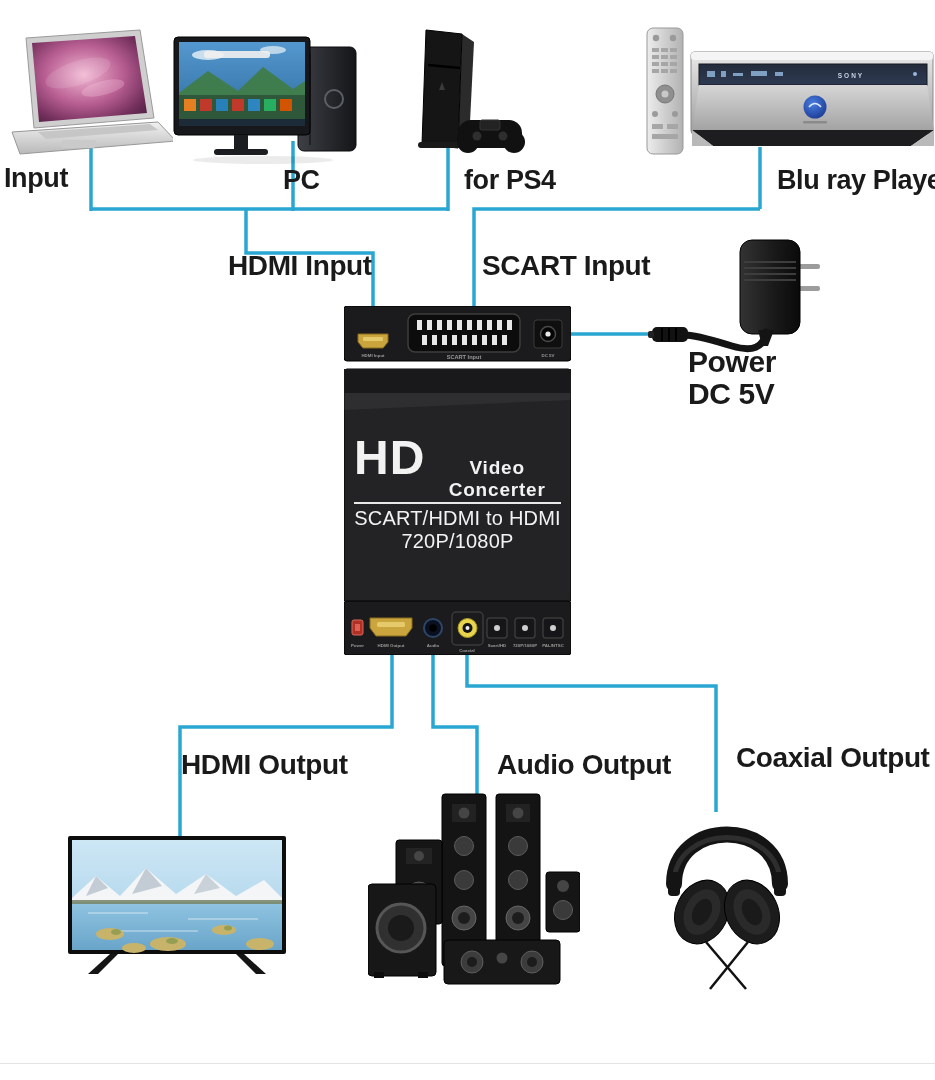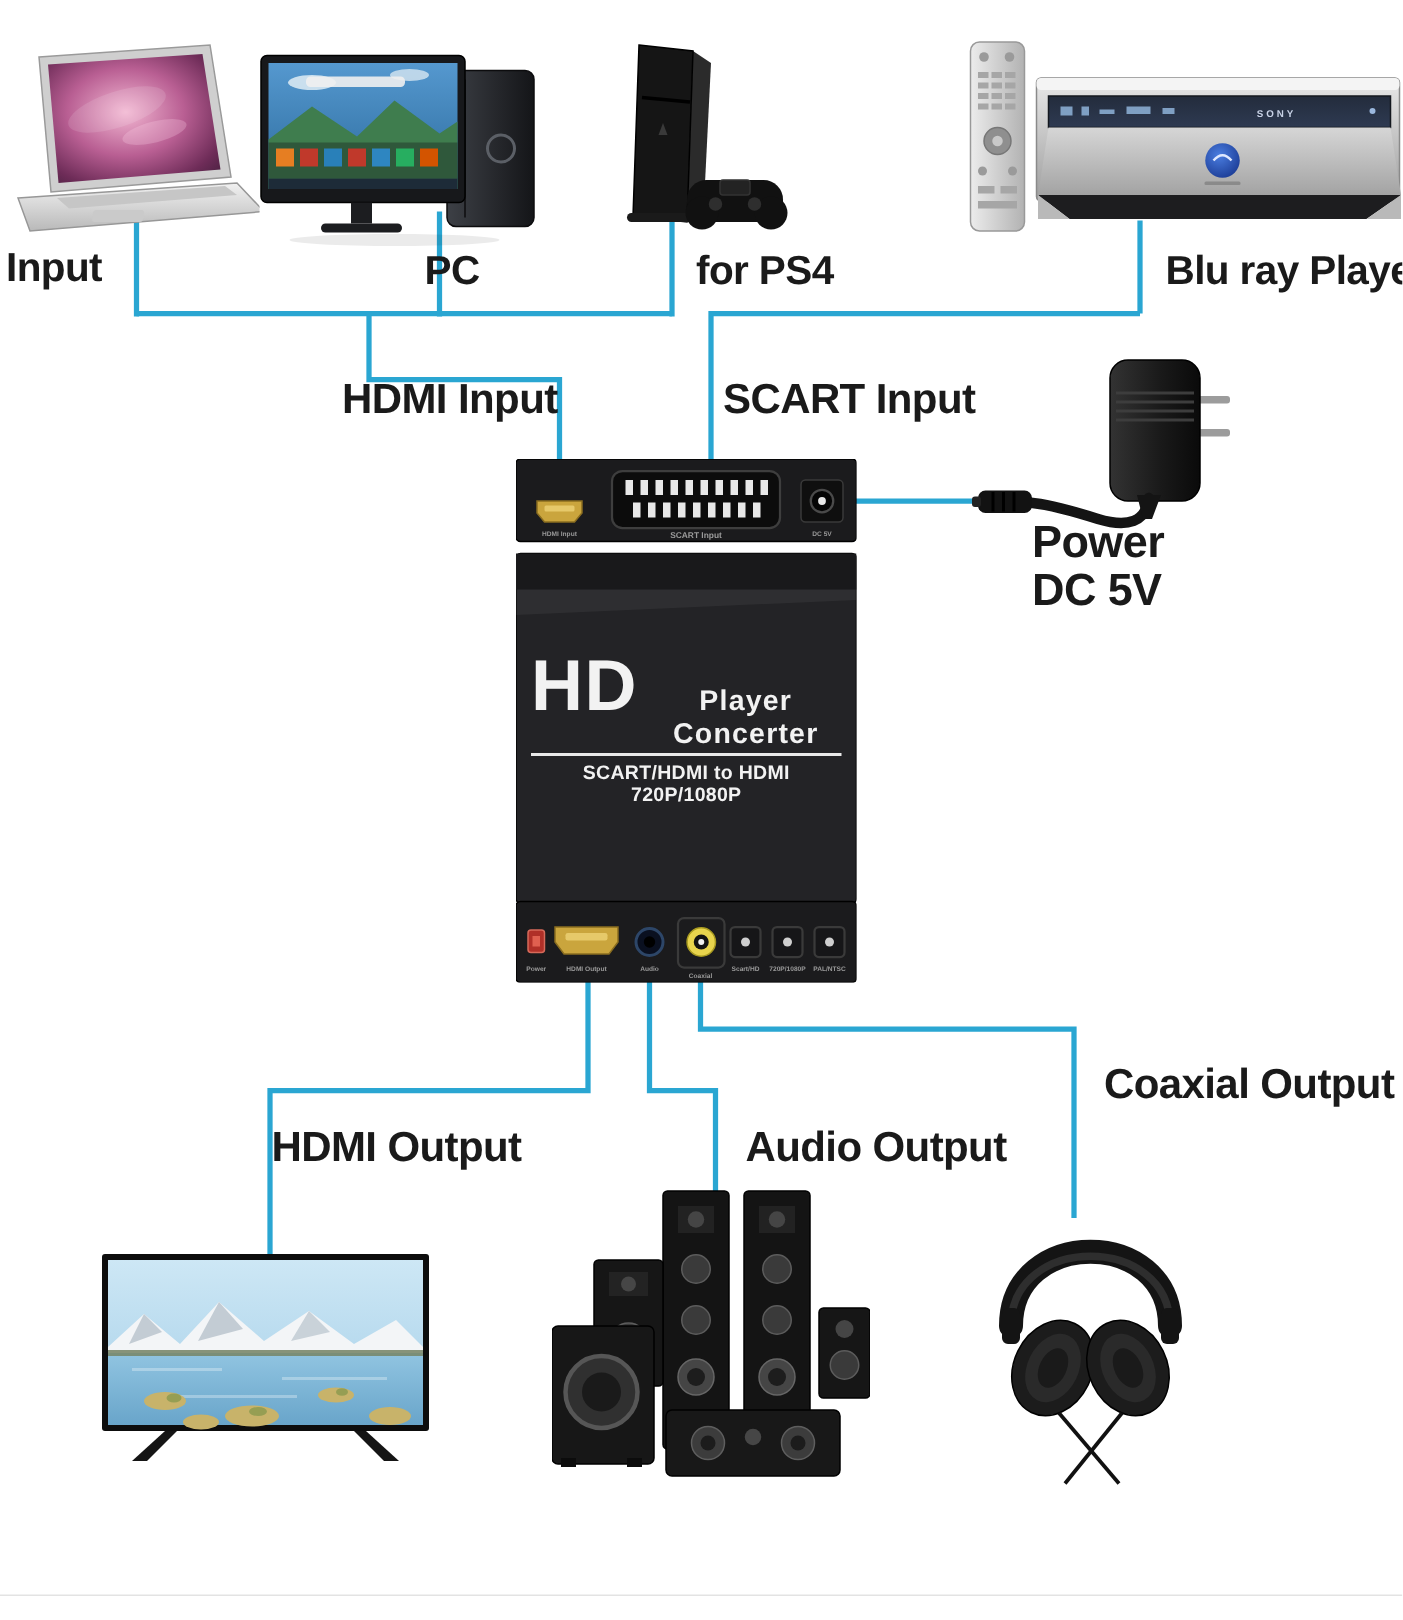--- a/index.html
+++ b/index.html
@@ -13,21 +13,21 @@
   .lbl {
     position:absolute; font-weight:700; font-size:28px; color:#1a1a1a;
     letter-spacing:-0.4px; white-space:nowrap; line-height:1.05;
   }
   .lbl.small { font-size:27px; }
   
   #converter-branding { position:absolute; left:10px; right:10px; top:130px; text-align:center; color:#f2f2f2; }
   .brand-line { display:flex; align-items:baseline; justify-content:center; border-bottom:2px solid #e9e9e9; padding-bottom:1px; }
   .brand-hd { font-size:48px; font-weight:700; line-height:0.9; letter-spacing:1px; }
   .brand-vc { font-size:19px; font-weight:700; margin-left:8px; letter-spacing:0.8px; }
-  .brand-sub { font-size:13px; font-weight:700; margin-top:3px; letter-spacing:0.2px; }
+  .brand-sub { font-size:20px; font-weight:400; margin-top:3px; letter-spacing:0.2px; }
   
   .portlabel { font:700 5.6px "Liberation Sans",sans-serif; fill:#9a9a9a; text-anchor:middle; }
   .portlabel-xs { font:700 4.4px "Liberation Sans",sans-serif; fill:#9a9a9a; text-anchor:middle; }
   .sonytxt { font:700 6.5px "Liberation Sans",sans-serif; fill:#c8d2e6; letter-spacing:2px; text-anchor:middle; }
   #bottom-rule { position:absolute; left:0; right:0; top:1063px; height:1px; background:#e3e3e3; }
 </style>
 </head>
 <body>
 
 <div id="canvas">
@@ -319,21 +319,21 @@
         <g>
           <rect x="199" y="312" width="20" height="20" rx="3" fill="#161618" stroke="#3a3a3a" stroke-width="1.5"></rect>
           <circle cx="209" cy="322" r="3" fill="#cfcfcf"></circle>
         </g>
         <text x="209" y="341" class="portlabel-xs">PAL/NTSC</text>
       </g>
     </svg>
     <div id="converter-branding">
       <div class="brand-line">
         <span class="brand-hd">HD</span>
-        <span class="brand-vc">Player Concerter</span>
+        <span class="brand-vc">Video Concerter</span>
       </div>
       <div class="brand-sub">SCART/HDMI to HDMI 720P/1080P</div>
     </div>
   </div>
 
   <div class="dev" style="left:68px;top:836px;width:218px;height:142px;">
     <svg width="218" height="142" viewBox="0 0 218 142">
       <defs>
         <linearGradient id="tvSky" x1="0" y1="0" x2="0" y2="1">
           <stop offset="0%" stop-color="#cde7f5"></stop>
@@ -453,16 +453,16 @@
   <div class="lbl" style="left:228px;top:251px;">HDMI Input</div>
   <div class="lbl" style="left:482px;top:251px;">SCART Input</div>
 
   <div class="lbl" style="left:688px;top:346px;font-size:30px;">
     <div>Power</div>
     <div>DC 5V</div>
   </div>
 
   <div class="lbl" style="left:181px;top:750px;">HDMI Output</div>
   <div class="lbl" style="left:485px;top:750px;margin-left:12px;">Audio Output</div>
-  <div class="lbl" style="left:736px;top:708px;">Coaxial Output</div>
+  <div class="lbl" style="left:736px;top:743px;">Coaxial Output</div>
 
   <div id="bottom-rule"></div>
 </div>
 
 </body></html>

